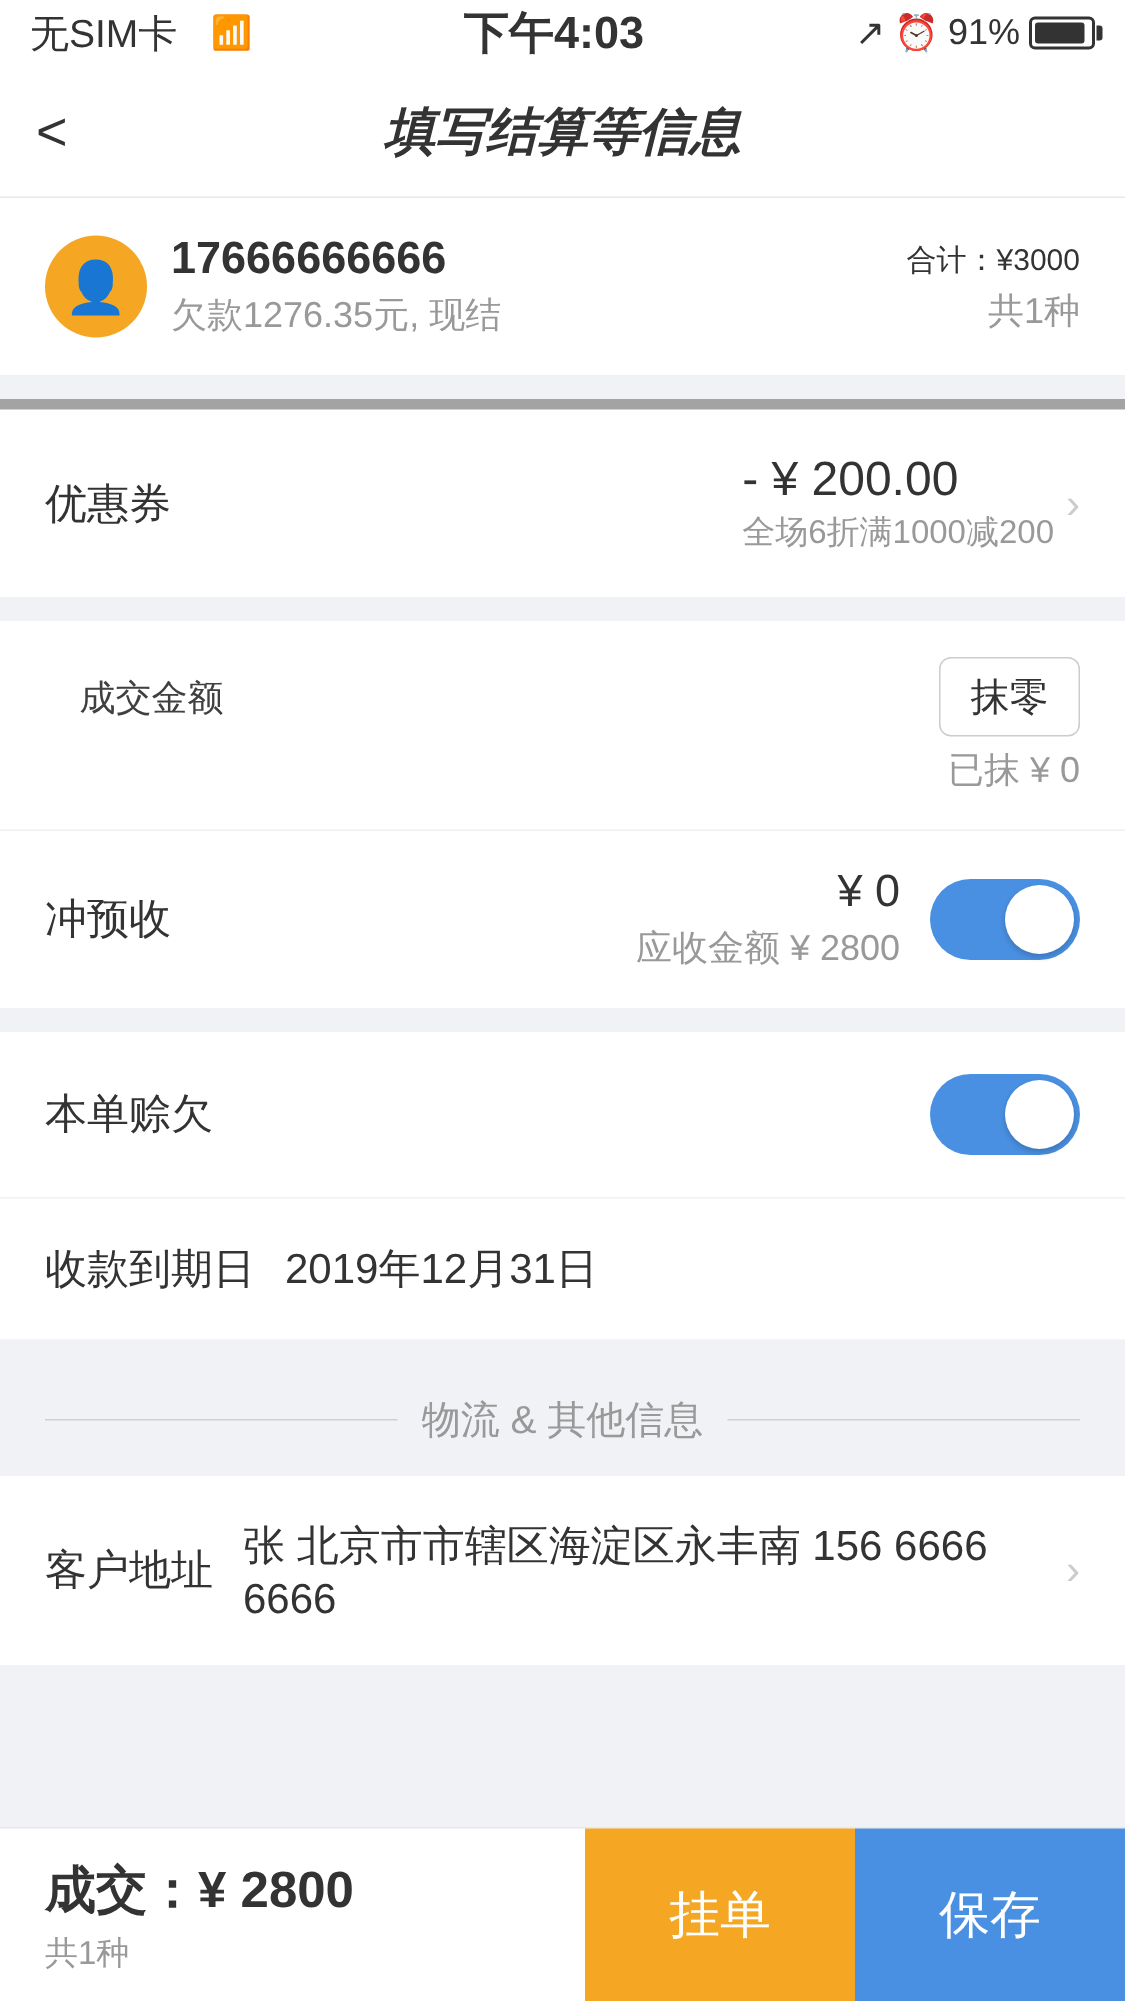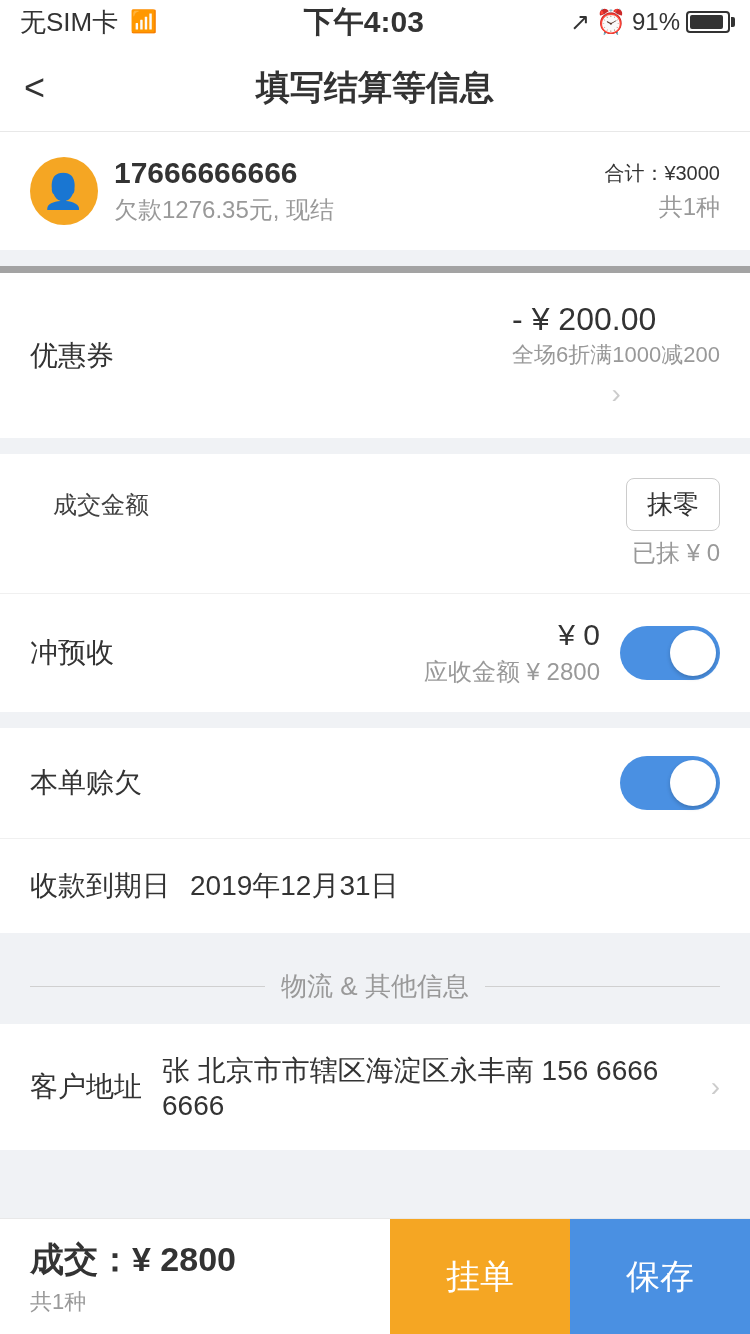--- a/index.html
+++ b/index.html
@@ -17,21 +17,21 @@
     .status-bar {
       height: 44px;
       background: #fff;
       display: flex;
       align-items: center;
       justify-content: space-between;
       padding: 0 20px;
       font-size: 26px;
       font-weight: 500;
     }
-    .status-left { display: flex; align-items: center; gap: 12px; }
+    .status-left { display: flex; align-items: center; gap: 23px; }
     .status-center { font-size: 30px; font-weight: 600; }
     .status-right { display: flex; align-items: center; gap: 6px; font-size: 24px; }
     .battery-icon {
       width: 44px; height: 22px;
       border: 2px solid #333;
       border-radius: 4px;
       position: relative;
       display: inline-flex;
       align-items: center;
       padding: 2px;
@@ -68,20 +68,21 @@
       position: absolute;
       left: 24px;
       font-size: 36px;
       color: #333;
       cursor: pointer;
     }
     .nav-title {
       font-size: 34px;
       font-weight: 600;
       color: #333;
+      font-style: italic;
     }
 
     
     .content {
       flex: 1;
       overflow-y: auto;
       padding-bottom: 120px;
     }
 
     
@@ -145,21 +146,20 @@
       border-top: 7px solid #a3a3a3;
     }
     .coupon-label {
       font-size: 28px;
       color: #333;
     }
     .coupon-right {
       display: flex;
       align-items: center;
       gap: 8px;
-      flex-direction: column;
     }
     .coupon-discount {
       font-size: 32px;
       color: #333;
       font-weight: 500;
     }
     .coupon-desc {
       font-size: 22px;
       color: #999;
       margin-top: 2px;

